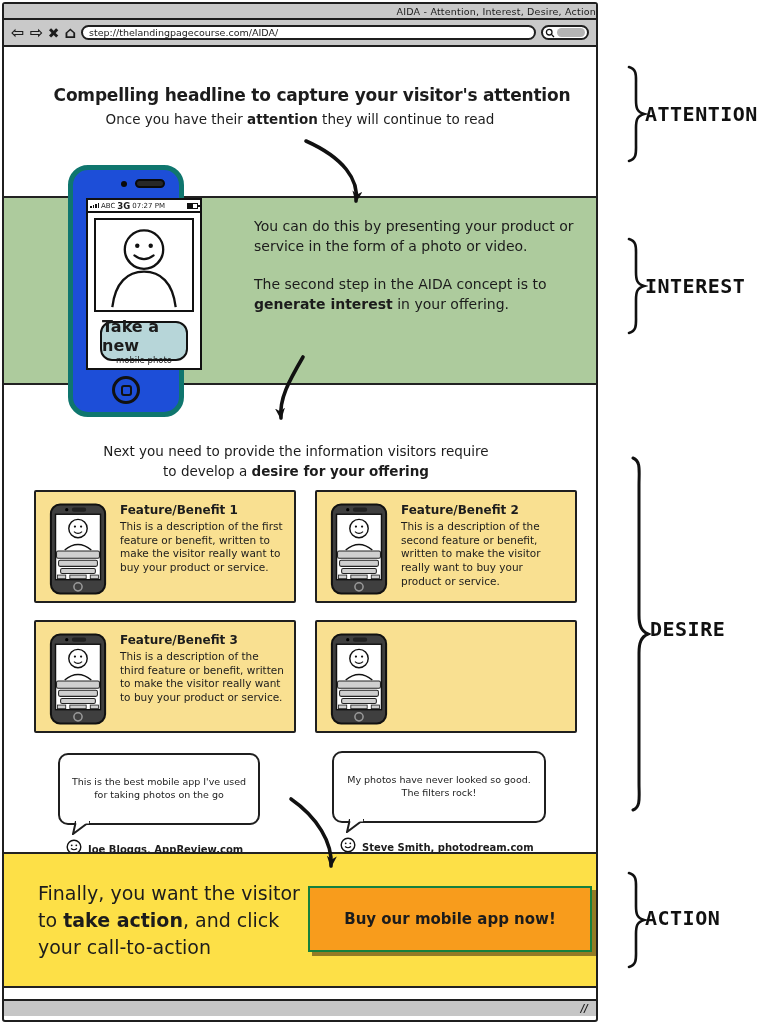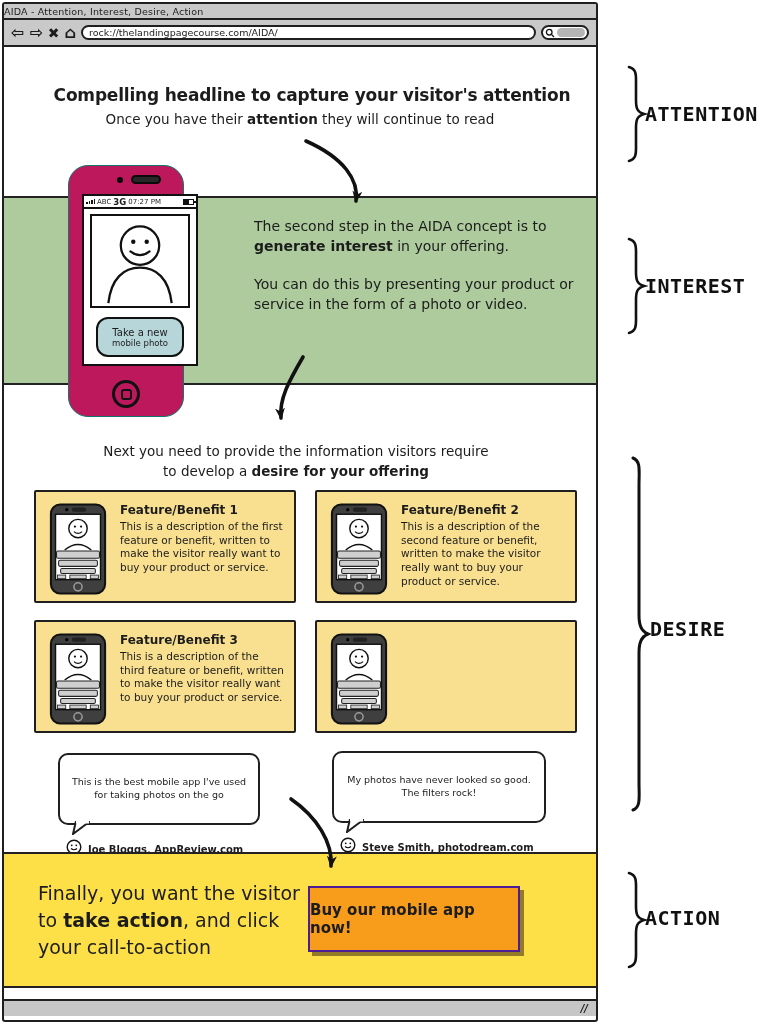--- a/index.html
+++ b/index.html
@@ -11,21 +11,21 @@
   .canvas { position:relative; width:769px; height:1024px; background:#fff; }
   .b { font-weight:bold; }
 
   
   .browser {
     position:absolute; left:2px; top:2px; width:596px; height:1020px;
     border:2px solid #1f1f1f; border-radius:3px; background:#fff; overflow:hidden;
   }
   .titlebar {
     height:16px; background:#c9c9c9; border-bottom:2px solid #1f1f1f;
-    display:flex; align-items:center; justify-content:flex-start;
+    display:flex; align-items:center; justify-content:flex-end;
     font-size:9.5px; letter-spacing:.2px;
   }
   .toolbar {
     height:27px; background:#c9c9c9; border-bottom:2px solid #1f1f1f;
     display:flex; align-items:center; gap:5px; padding:0 7px;
   }
   .navicon { font-size:16px; line-height:1; font-weight:bold; cursor:default; }
   .navicon.small { font-size:14px; }
   .urlfield {
     flex:1; height:15px; background:#fff; border:2px solid #1f1f1f; border-radius:8px;
@@ -56,21 +56,21 @@
   }
   .interest-text {
     position:absolute; left:250px; top:170px; width:338px;
     font-size:14px; line-height:1.42;
   }
   .interest-text p { margin:0 0 18px 0; }
 
   
   .phone {
     position:absolute; left:64px; top:118px; width:116px; height:252px;
-    background:#be185d; border:1px solid #0f766e; border-radius:20px; z-index:20;
+    background:#1d4ed8; border:5px solid #0f766e; border-radius:20px; z-index:20;
   }
   .cam-dot { position:absolute; left:48px; top:11px; width:6px; height:6px; border-radius:50%; background:#0a0a0a; }
   .speaker { position:absolute; left:62px; top:9px; width:30px; height:9px; background:#272727; border:2px solid #0a0a0a; border-radius:5px; }
   .screen {
     position:absolute; left:13px; top:28px; width:116px; height:172px;
     background:#fff; border:2px solid #111;
   }
   .statusbar {
     height:13px; border-bottom:2px solid #111; display:flex; align-items:center;
     gap:2px; padding:0 2px; font-size:7px; white-space:nowrap;
@@ -79,21 +79,21 @@
   .sigbars i { display:block; width:1.5px; background:#111; }
   .net3g { font-size:8.5px; font-weight:bold; }
   .battery { margin-left:auto; width:11px; height:6px; border:1px solid #111; position:relative; }
   .battery::before { content:""; position:absolute; left:0; top:0; bottom:0; width:60%; background:#111; }
   .battery::after { content:""; position:absolute; right:-3px; top:1px; width:2px; height:2px; background:#111; }
   .photo-box { margin:5px auto 0; width:100px; height:94px; border:2px solid #111; overflow:hidden; }
   .phone-btn {
     margin:9px 12px 0; height:40px; background:#b7d6d9; border:2px solid #111; border-radius:12px;
     display:flex; flex-direction:column; align-items:center; justify-content:center;
   }
-  .phone-btn .l1 { font-size:10px; }
+  .phone-btn .l1 { font-size:16px;font-weight:bold; }
   .phone-btn .l2 { font-size:8.5px; }
   .homebtn {
     position:absolute; left:50%; bottom:8px; transform:translateX(-50%);
     width:28px; height:28px; border:3px solid #111; border-radius:50%;
     display:flex; align-items:center; justify-content:center;
   }
   .homebtn i { display:block; width:11px; height:11px; border:2.5px solid #111; border-radius:3px; }
 
   
   .desire-intro { position:absolute; left:0; right:8px; top:394px; text-align:center; font-size:13.5px; line-height:1.5; }
@@ -120,22 +120,22 @@
   .tail { position:absolute; left:12px; bottom:-12px; }
   .t-author { display:flex; align-items:flex-end; gap:6px; margin:14px 0 0 8px; font-size:10px; font-weight:bold; }
 
   
   .orangeband {
     position:absolute; left:0; right:0; top:805px; height:136px;
     background:#fde047; border-top:2px solid #222; border-bottom:2px solid #222;
   }
   .action-text { position:absolute; left:34px; top:26px; width:276px; font-size:19px; line-height:1.42; }
   .cta {
-    position:absolute; left:304px; top:32px; width:212px; height:66px;
-    background:#f89c1c; border:2px solid #4c1d95;
+    position:absolute; left:304px; top:32px; width:284px; height:66px;
+    background:#f89c1c; border:2px solid #15803d;
     box-shadow:4px 4px 0 rgba(60,40,10,.55);
     display:flex; align-items:center; justify-content:center;
     font-size:15px; font-weight:bold; cursor:pointer;
   }
   .statusfoot {
     position:absolute; left:0; right:0; bottom:0; height:17px;
     background:#c6c6c6; border-top:2px solid #1f1f1f;
     display:flex; align-items:center; justify-content:flex-end; padding-right:8px;
     font-size:10px; font-weight:bold; font-style:italic;
   }
@@ -167,40 +167,40 @@
     <div class="titlebar">
       <span>AIDA - Attention, Interest, Desire, Action</span>
     </div>
 
     <div class="toolbar">
       <span class="navicon">⇦</span>
       <span class="navicon">⇨</span>
       <span class="navicon small">✖</span>
       <span class="navicon">⌂</span>
       <div class="urlfield">
-        <span>rock://thelandingpagecourse.com/AIDA/</span>
+        <span>step://thelandingpagecourse.com/AIDA/</span>
       </div>
       <div class="searchpill">
         <svg width="10" height="10" viewBox="0 0 10 10">
           <circle cx="4.2" cy="4.2" r="2.8" fill="none" stroke="#111" stroke-width="1.3"></circle>
           <line x1="6.4" y1="6.4" x2="9" y2="9" stroke="#111" stroke-width="1.3"></line>
         </svg>
         <span class="searchblob"></span>
       </div>
     </div>
 
     <div class="content">
 
       <div class="headline">Compelling headline to capture your visitor's attention</div>
       <div class="subhead"><span>Once you have their </span><span class="b">attention</span><span> they will continue to read</span></div>
 
       <div class="greenband"></div>
       <div class="interest-text">
+        <p>You can do this by presenting your product or service in the form of a photo or video.</p>
         <p><span>The second step in the AIDA concept is to </span><span class="b">generate interest</span><span> in your offering.</span></p>
-        <p>You can do this by presenting your product or service in the form of a photo or video.</p>
       </div>
 
       <div class="phone">
         <span class="cam-dot"></span>
         <span class="speaker"></span>
         <div class="screen">
           <div class="statusbar">
             <span class="sigbars">
                 <i style="height:2px"></i>
                 <i style="height:3px"></i>

